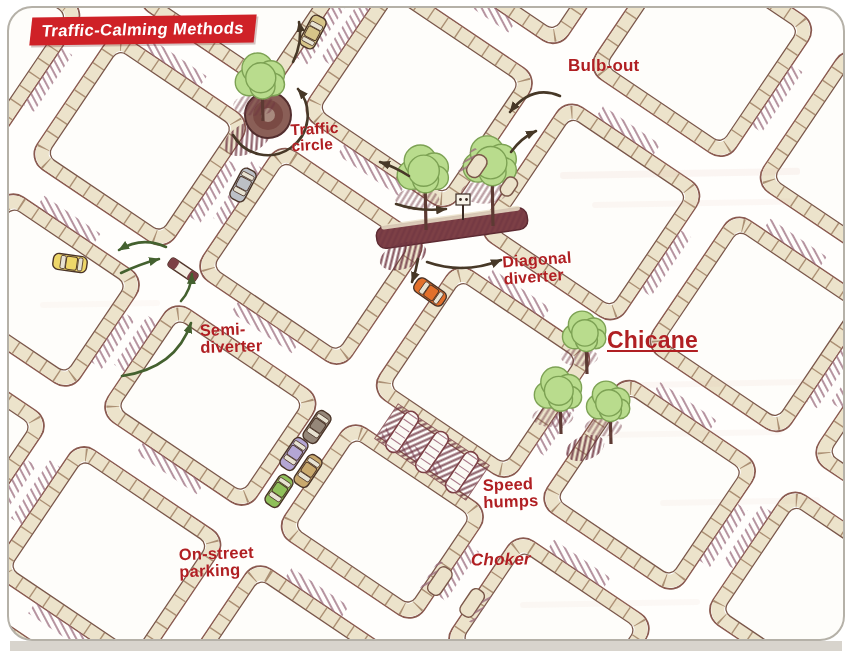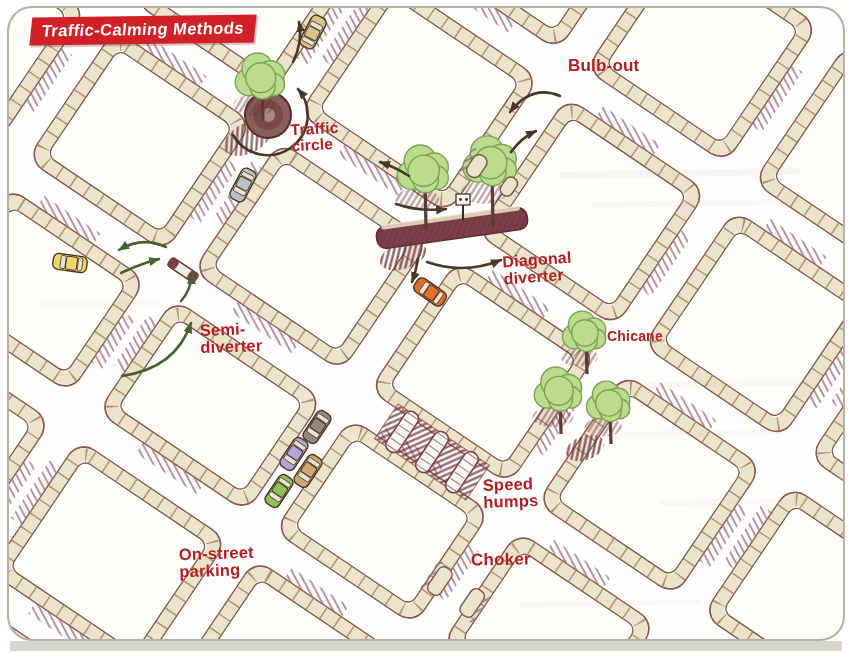--- a/index.html
+++ b/index.html
@@ -23,24 +23,24 @@
     position:absolute;z-index:4;
     color:var(--label-color,#b01f22);
     font-weight:700;line-height:1.04;letter-spacing:.2px;
     white-space:pre-line;
     text-shadow:0 0 1px rgba(255,255,255,.6);
   }
   .lbl-bulb{left:568px;top:57px;font-size:17px;}
   .lbl-circle{left:291px;top:121px;font-size:15.5px;transform:rotate(-3deg);}
   .lbl-diverter{left:503px;top:252px;font-size:16px;transform:rotate(-4deg);}
   .lbl-semi{left:200px;top:321px;font-size:16.5px;transform:rotate(-2deg);}
-  .lbl-chicane{left:607px;top:329px;font-size:14px;}
+  .lbl-chicane{left:607px;top:329px;font-size:23px;text-decoration:underline;}
   .lbl-humps{left:483px;top:476px;font-size:16.5px;transform:rotate(-2deg);}
   .lbl-parking{left:179px;top:545px;font-size:16.5px;transform:rotate(-2deg);}
-  .lbl-choker{left:471px;top:551px;font-size:17px;transform:rotate(-1deg);}
+  .lbl-choker{left:471px;top:551px;font-size:17px;transform:rotate(-1deg);font-style:italic;}
 </style>
 </head>
 <body>
 
 <div class="stage">
   <svg id="scene" width="851" height="653" viewBox="0 0 851 653">
       <defs>
         <pattern id="hatchP" width="6" height="6" patternUnits="userSpaceOnUse" patternTransform="rotate(118)">
           <line x1="3" y1="0" x2="3" y2="6" stroke="#9a6b7d" stroke-width="1.7"></line>
         </pattern>

